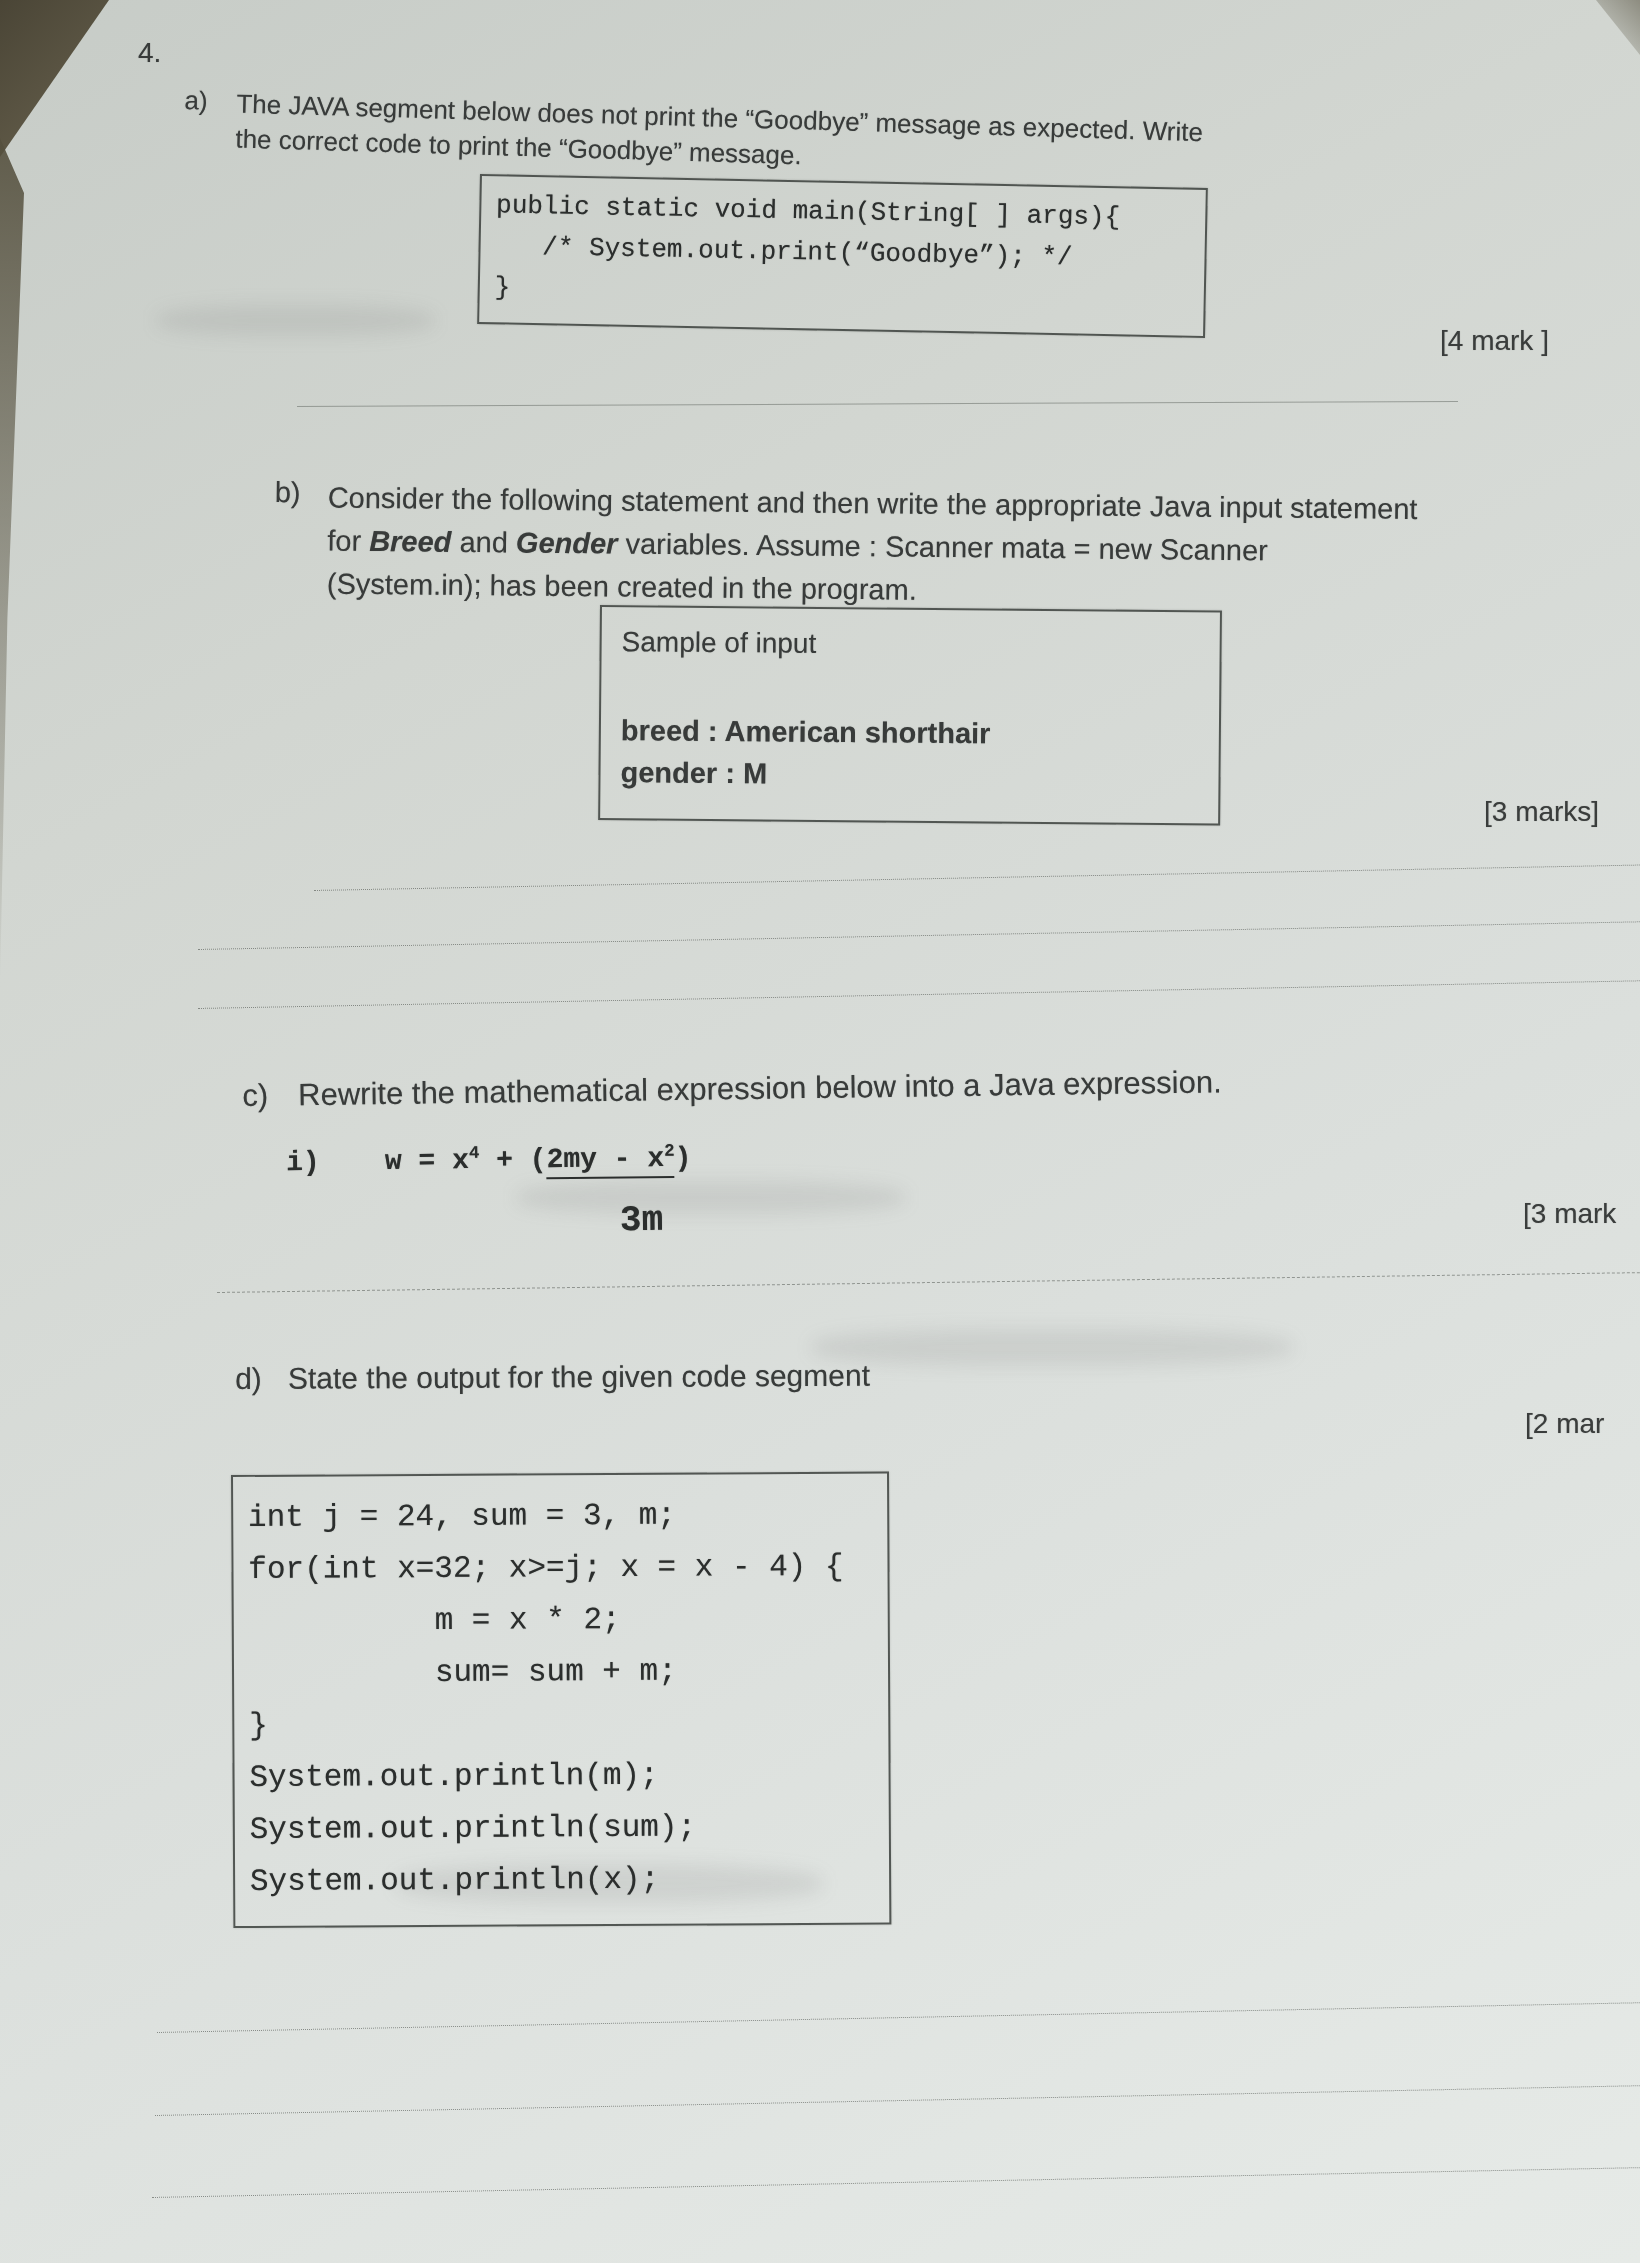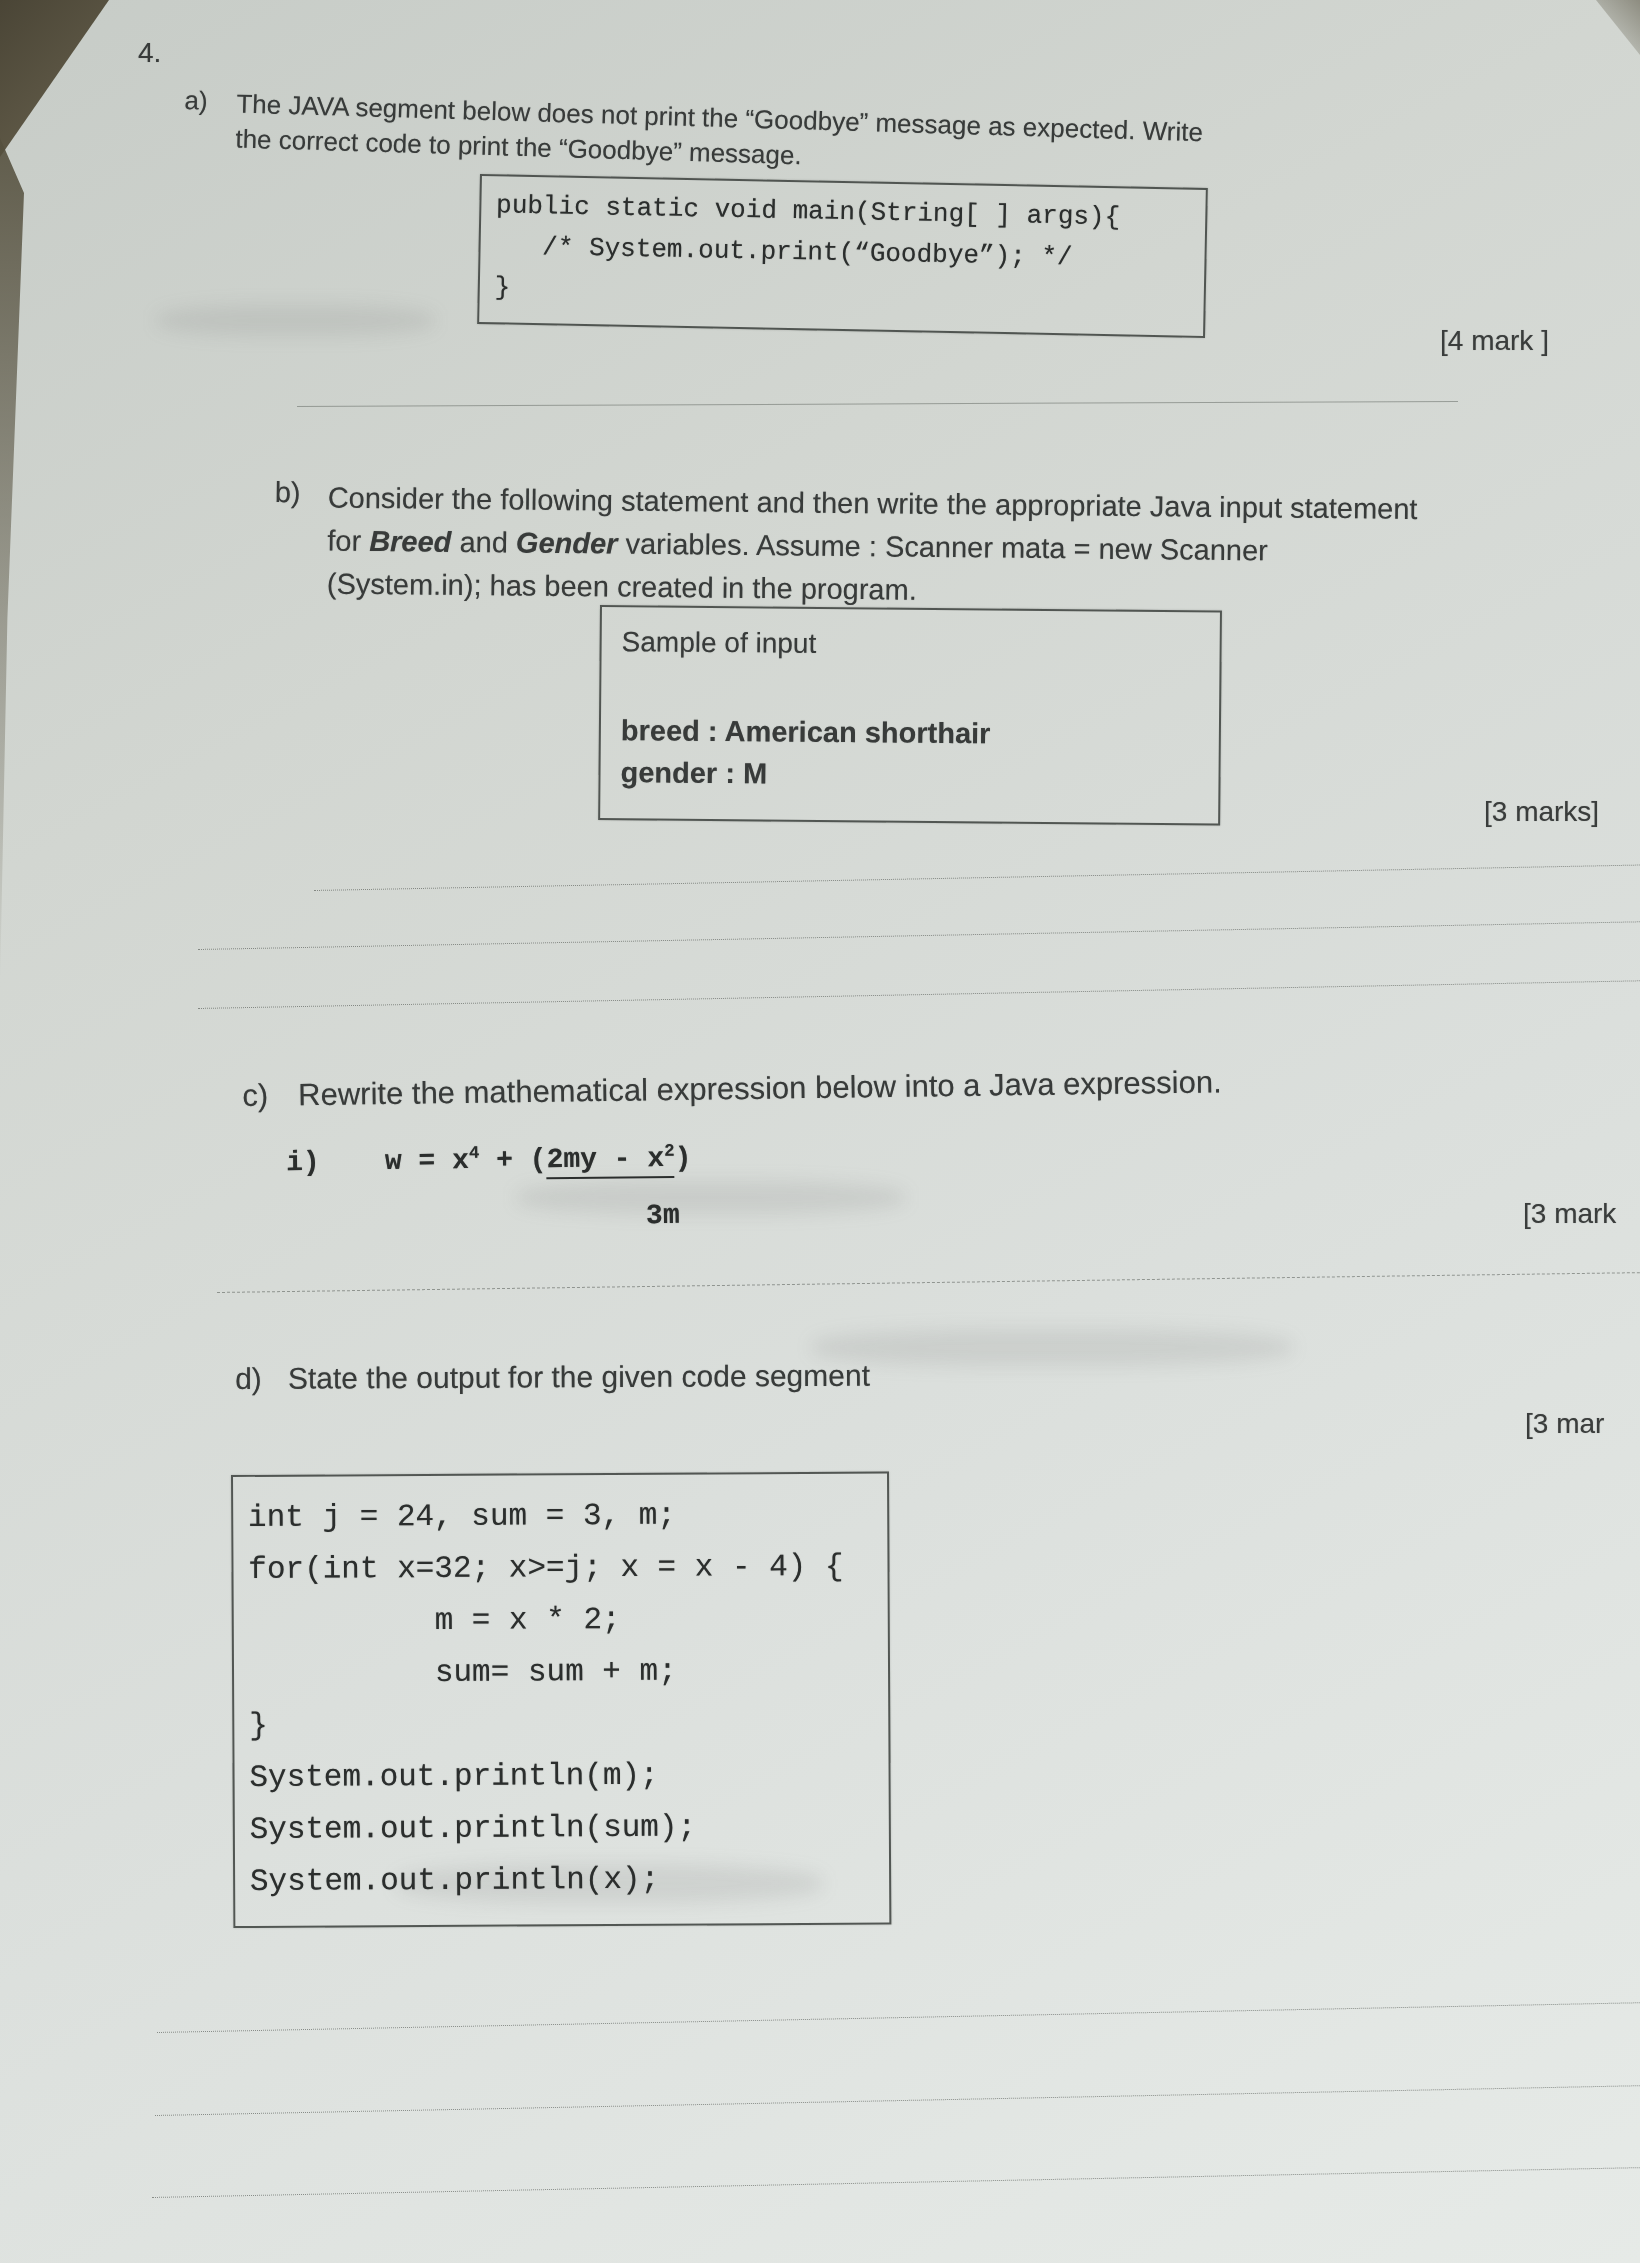--- a/index.html
+++ b/index.html
@@ -86,32 +86,32 @@
     <span class="txt sans" style="font-size:31px;">c)</span>
     <span class="txt sans" style="font-size:31px;margin-left:26px;">Rewrite the mathematical expression below into a Java expression.</span>
   </div>
 
   <div class="abs rot" style="left:286px;top:1146px;transform:rotate(-0.6deg);">
     <span class="mono" style="font-size:28px;font-weight:bold;">i)</span>
     <span class="mono" style="font-size:28px;font-weight:bold;margin-left:61px;">
       <span>w = x</span><sup>4</sup><span class="pre"> + (</span><span class="fracnum"><span>2my - x</span><sup>2</sup></span><span>)</span>
     </span>
   </div>
-  <div class="abs mono" style="left:646px;top:1200px;font-size:28px;font-weight:bold;transform:rotate(-0.6deg);">3m</div>
+  <div class="abs mono" style="left:620px;top:1200px;font-size:36px;font-weight:bold;transform:rotate(-0.6deg);">3m</div>
 
   <div class="abs txt sans marks" style="left:1523px;top:1198px;">[3 mark</div>
 
   <div class="abs rot dashline" style="left:217px;top:1292px;width:1423px;transform:rotate(-0.8deg);"></div>
 
   <div class="abs rot" style="left:235px;top:1362px;width:1108px;transform:rotate(-0.3deg);">
     <span class="txt sans" style="font-size:30px;">d)</span>
     <span class="txt sans" style="font-size:30px;margin-left:22px;">State the output for the given code segment</span>
   </div>
 
-  <div class="abs txt sans marks" style="left:1525px;top:1408px;">[3 mar</div>
+  <div class="abs txt sans marks" style="left:1525px;top:1408px;">[2 mar</div>
 
   <div class="abs rot codebox" style="left:231px;top:1475px;width:639px;height:434px;transform:rotate(-0.3deg);padding:14.8px 0 0 14.8px;">
     <div class="mono pre" style="font-size:31px;line-height:52px;">int j = 24, sum = 3, m;</div>
     <div class="mono pre" style="font-size:31px;line-height:52px;">for(int x=32; x&gt;=j; x = x - 4) {</div>
     <div class="mono pre" style="font-size:31px;line-height:52px;">          m = x * 2;</div>
     <div class="mono pre" style="font-size:31px;line-height:52px;">          sum= sum + m;</div>
     <div class="mono pre" style="font-size:31px;line-height:52px;">}</div>
     <div class="mono pre" style="font-size:31px;line-height:52px;">System.out.println(m);</div>
     <div class="mono pre" style="font-size:31px;line-height:52px;">System.out.println(sum);</div>
     <div class="mono pre" style="font-size:31px;line-height:52px;">System.out.println(x);</div>

